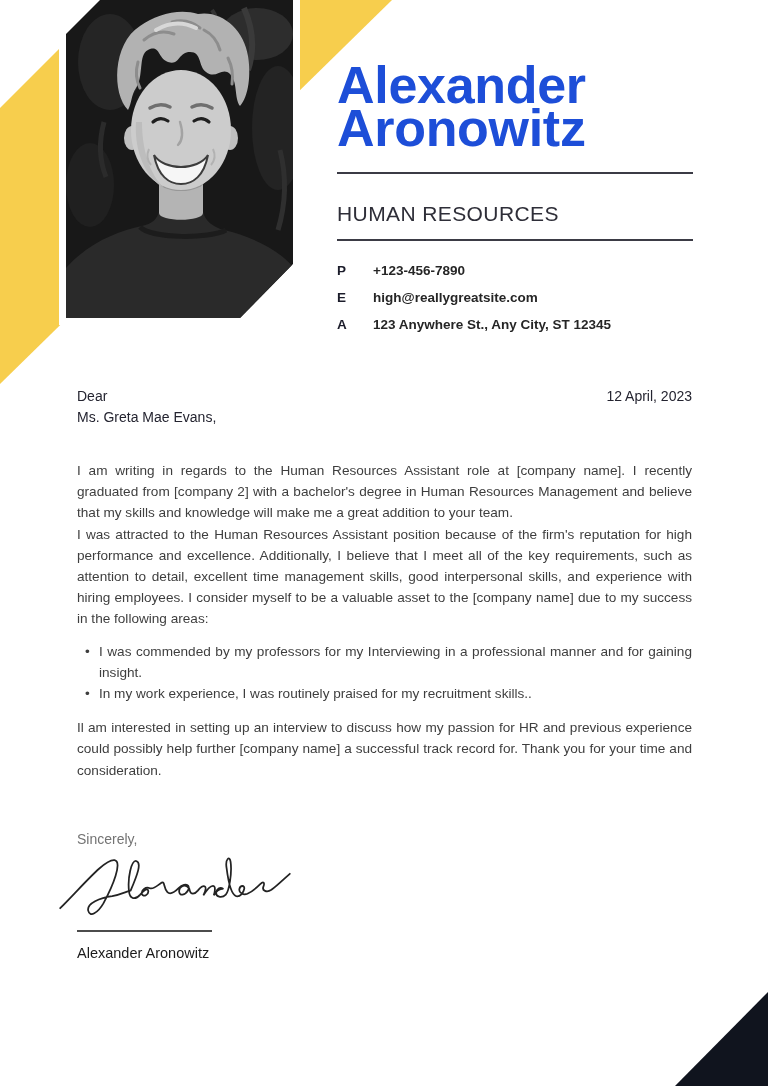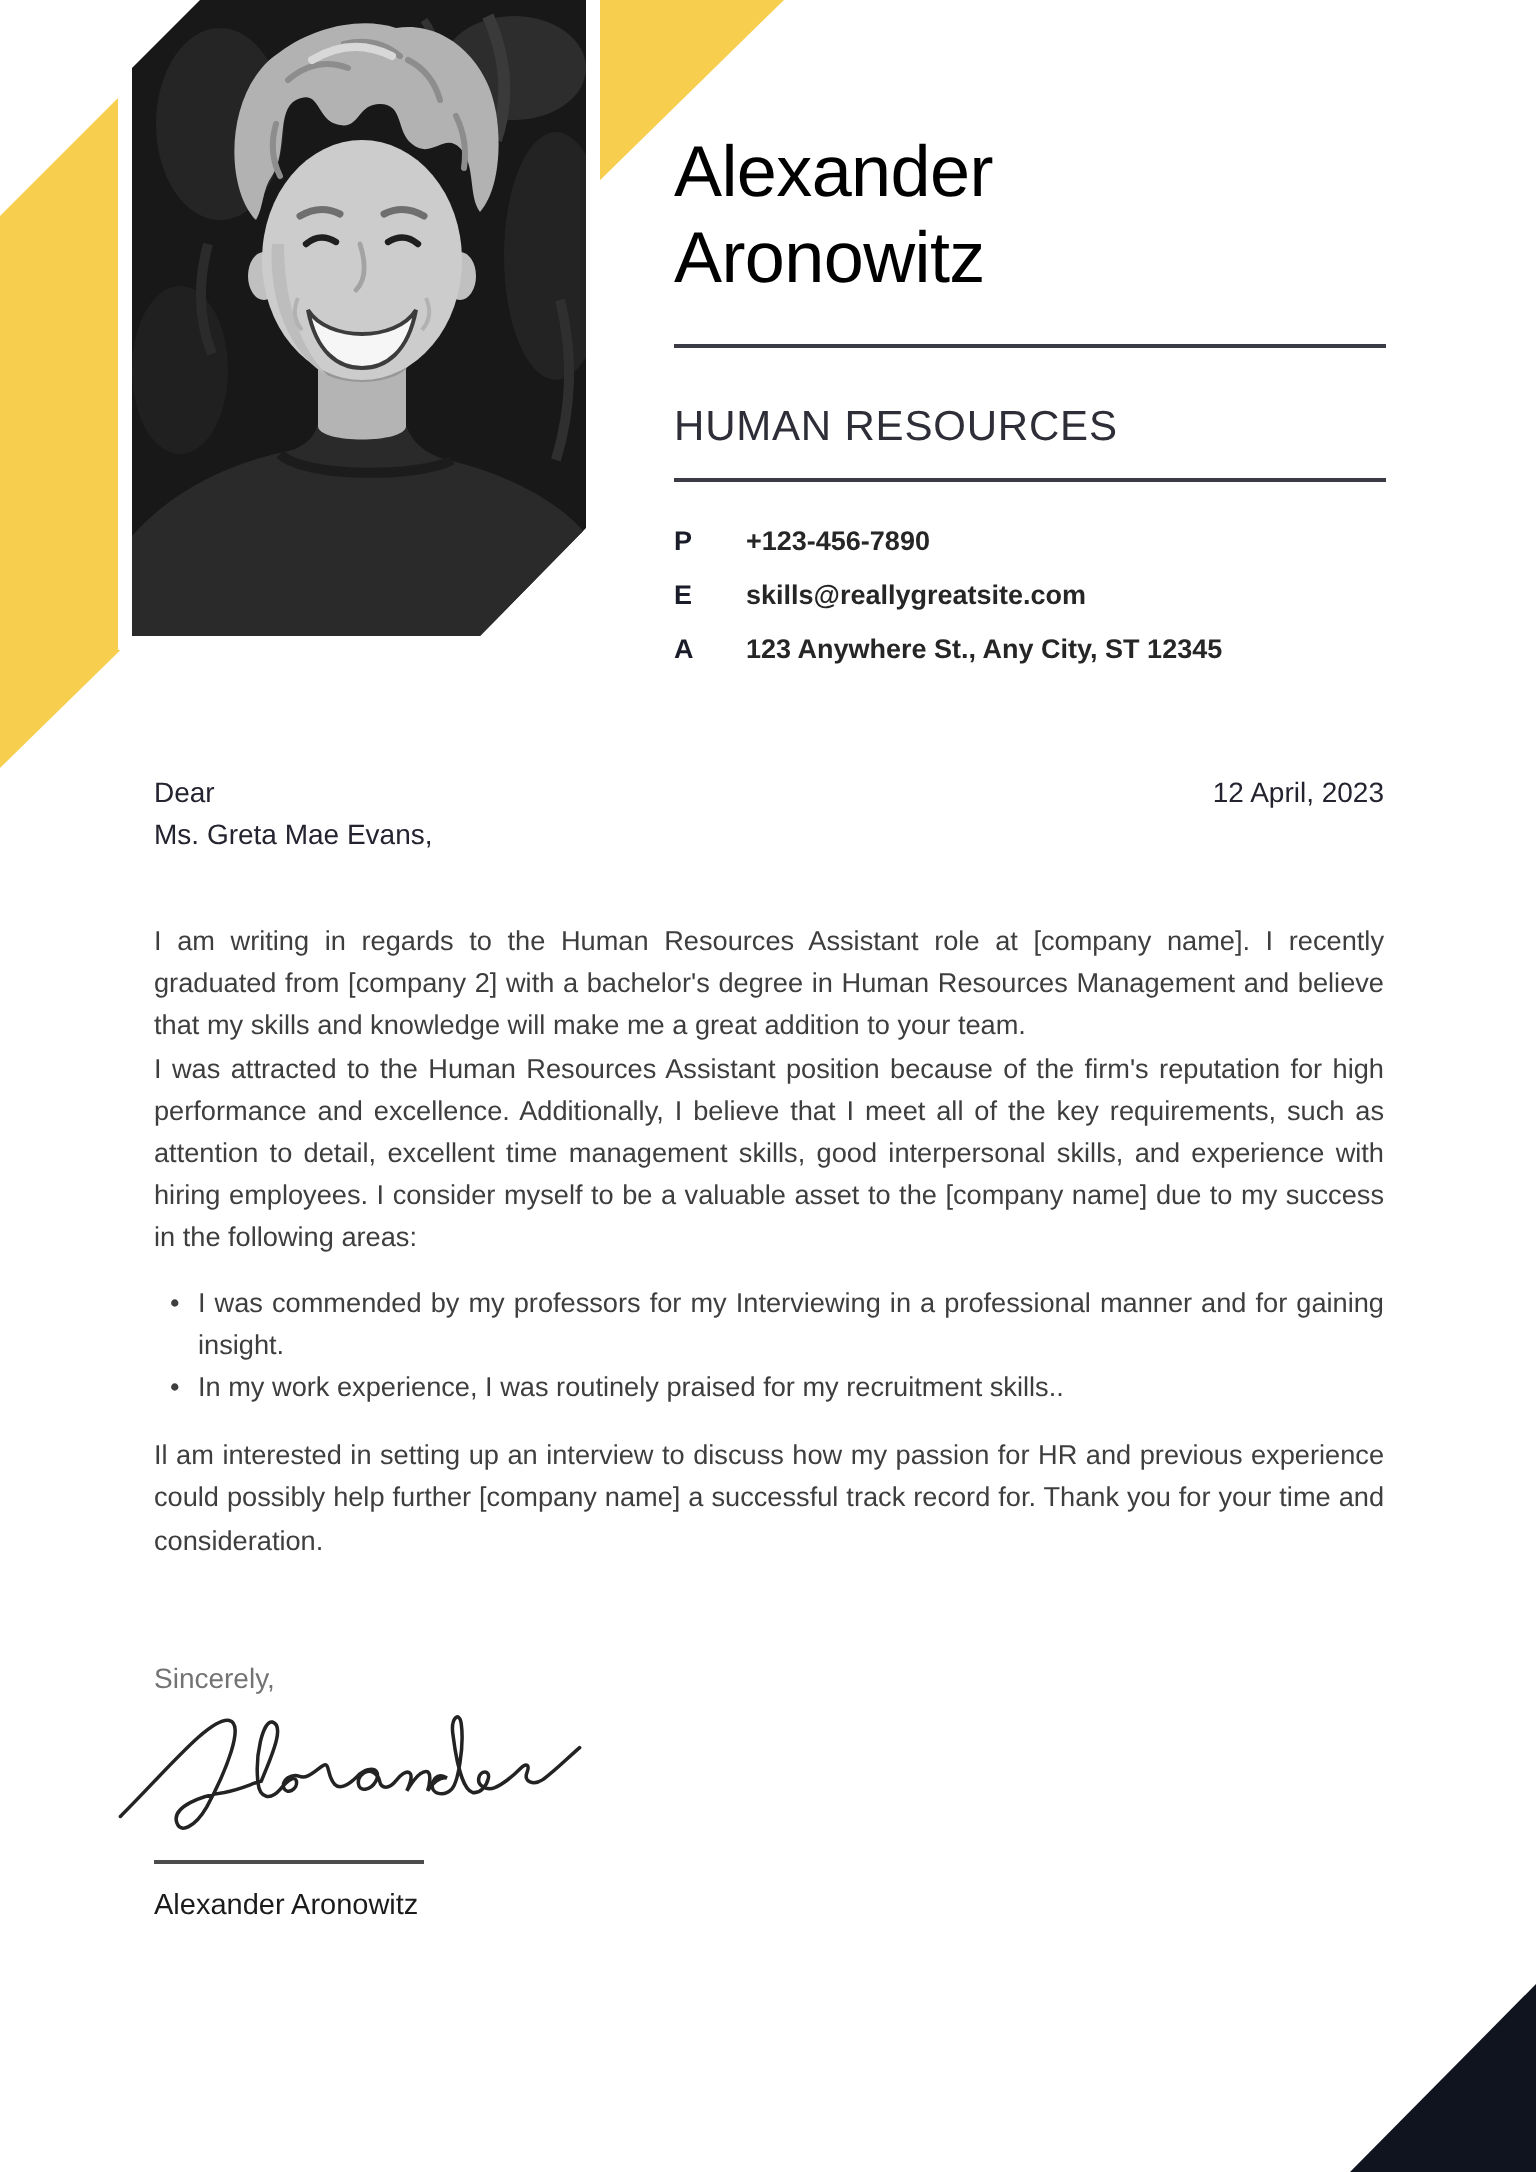--- a/index.html
+++ b/index.html
@@ -17,22 +17,22 @@
   }
   .corner-triangle{
     position:absolute; right:0; bottom:0; width:93px; height:94px;
     background:#10141E;
     clip-path:polygon(100% 0, 100% 100%, 0 100%);
   }
   
   .photo-svg{position:absolute; left:52px; top:0; width:256px; height:332px; display:block;}
   
   .header{position:absolute; left:337px; top:64px; width:356px;}
-  .name{margin:0; font-size:36px; line-height:43px; font-weight:400;
-        letter-spacing:-0.3px; color:#000000;}
+  .name{margin:0; font-size:52px; line-height:43px; font-weight:700;
+        letter-spacing:-0.3px; color:#1d4ed8;}
   .name span{display:block;}
   .rule{border:0; border-top:2px solid #3B3B45; margin:0;}
   .rule-1{margin-top:22px;}
   .rule-2{margin-top:0;}
   .job-title{font-size:21px; letter-spacing:0.4px; color:#2E2E38;
              padding:28px 0 13px 0; font-weight:400;}
   .contact{margin-top:16px;}
   .contact-row{display:flex; font-size:13.5px; line-height:27px; color:#262626;}
   .contact-label{width:36px; font-weight:700; color:#1B1C2A;}
   .contact-value{font-weight:700;}
@@ -123,21 +123,21 @@
     <hr class="rule rule-1">
     <div class="job-title">HUMAN RESOURCES</div>
     <hr class="rule rule-2">
     <div class="contact">
       <div class="contact-row">
         <span class="contact-label">P</span>
         <span class="contact-value">+123-456-7890</span>
       </div>
       <div class="contact-row">
         <span class="contact-label">E</span>
-        <span class="contact-value">skills@reallygreatsite.com</span>
+        <span class="contact-value">high@reallygreatsite.com</span>
       </div>
       <div class="contact-row">
         <span class="contact-label">A</span>
         <span class="contact-value">123 Anywhere St., Any City, ST 12345</span>
       </div>
     </div>
   </header>
 
   <main class="letter">
     <div class="greeting-row">

